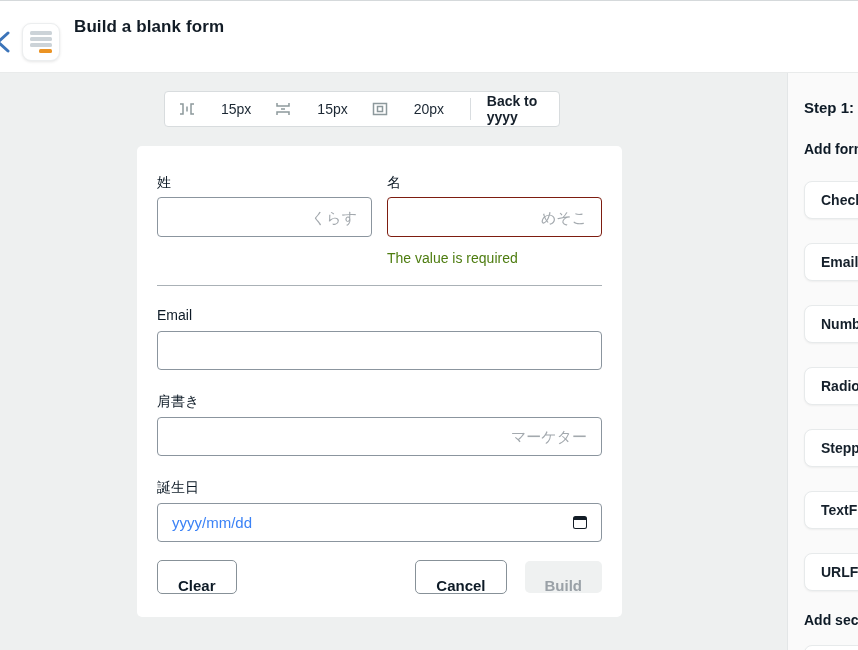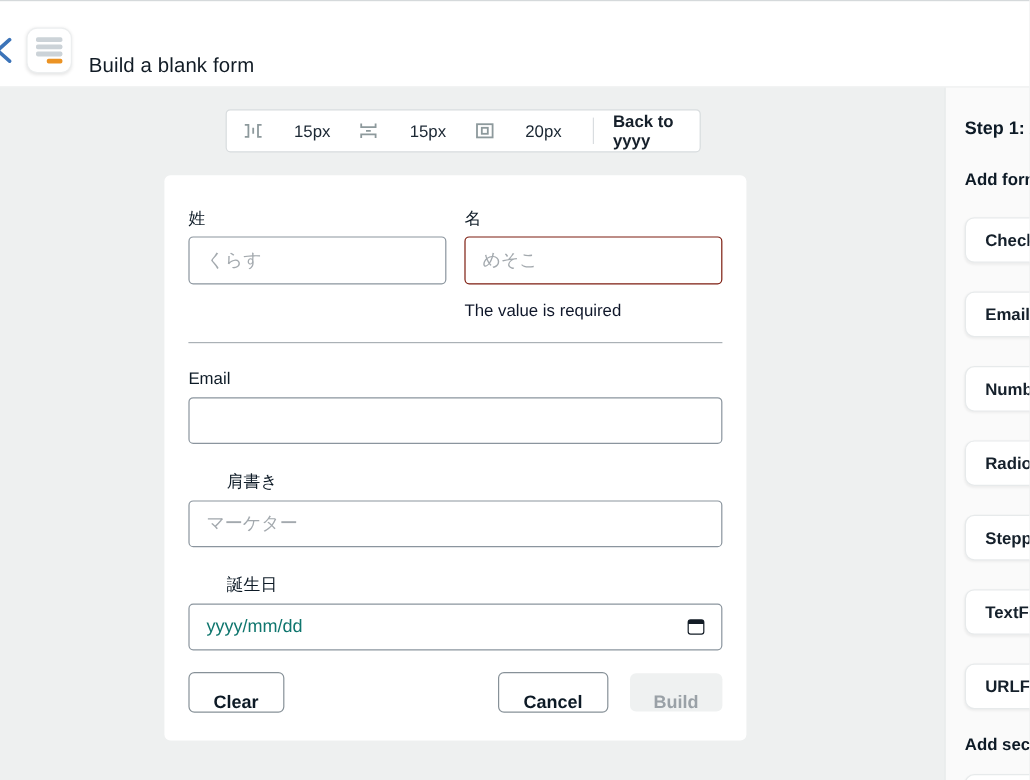--- a/index.html
+++ b/index.html
@@ -26,58 +26,58 @@
     position:absolute; left:22px; top:22px; width:38px; height:38px;
     background:#ffffff; border:1px solid #ecef f0; border:1px solid #eceeef;
     border-radius:9px;
     box-shadow:0 1px 3px rgba(0,0,0,.10);
     padding:7px 7px;
     display:flex; flex-direction:column; justify-content:space-between;
   }
   .logo-bar { height:4px; border-radius:1.5px; background:#ccd3d8; width:100%; }
   .logo-bar.orange { background:#eb9324; width:13px; align-self:flex-end; }
   .page-title {
-    position:absolute; left:74px; top:44px;
-    font-size:17px; font-weight:400; color:#121c26; letter-spacing:.1px;
+    position:absolute; left:74px; top:16px;
+    font-size:17px; font-weight:700; color:#121c26; letter-spacing:.1px;
   }
 
   
   .toolbar {
-    position:absolute; left:188px; top:91px; width:396px; height:36px;
+    position:absolute; left:164px; top:91px; width:396px; height:36px;
     background:#ffffff; border:1px solid #d8dcde; border-radius:4px;
     display:flex; align-items:center; padding:16px 14px;
   }
   .tb-icon { width:16px; height:14px; flex:0 0 auto; }
   .tb-val { font-size:14px; color:#1b2733; margin-left:26px; }
   .tb-gap { margin-left:24px; }
   .tb-divider { width:1px; height:22px; background:#d9dde0; margin-left:26px; }
   .tb-back { font-size:14px; font-weight:600; color:#16202b; margin-left:16px; cursor:pointer; }
 
   
   .form-card {
     position:absolute; left:137px; top:146px; width:485px; height:471px;
     background:#ffffff; border-radius:5px; padding:20px;
   }
   .field-label { font-size:14px; color:#0d1a26; line-height:20px; }
   .row-2col { display:grid; grid-template-columns:1fr 1fr; column-gap:15px; margin-top:6px; }
   .text-input {
     width:100%; height:40px; border:1px solid #8b959e; border-radius:4px;
     background:#fff; padding:0 14px; font-size:15px; color:#000000;
-    font-family:"Liberation Sans", sans-serif; outline:none; margin-top:5px;
+    font-family:"Liberation Sans", sans-serif; outline:none; margin-top:5px;text-align:right;
   }
   .text-input::placeholder { color:#a3a9ae; opacity:1; }
   .text-input.error { border-color:#7d1d10; }
-  .error-msg { margin-top:13px; font-size:14px; color:#0f172a; }
+  .error-msg { margin-top:13px; font-size:14px; color:#4d7c0f; }
   .form-divider { border:none; border-top:1px solid #aab1b6; margin-top:19px; }
-  .mt19 { margin-top:19px; } .mt21 { margin-top:21px;margin-left:32px; }
+  .mt19 { margin-top:19px; } .mt21 { margin-top:21px; }
   .input-39 { height:39px; margin-top:6px; }
   .date-input {
     width:100%; height:39px; border:1px solid #8b959e; border-radius:4px;
     margin-top:6px; display:flex; align-items:center; padding:0 14px;
-    font-size:15px; color:#0f766e; cursor:text;
+    font-size:15px; color:#3b82f6; cursor:text;
   }
   .date-placeholder { flex:1; }
   .calendar-icon {
     width:14px; height:13px; border:solid #131c26;
     border-width:4px 1.5px 1.5px 1.5px; border-radius:2.5px;
     display:inline-block; cursor:pointer;
   }
   .btn-row { display:flex; align-items:center; margin-top:18px; }
   .btn {
     height:23px; padding:16px 20px; font-size:15px; font-weight:700;

